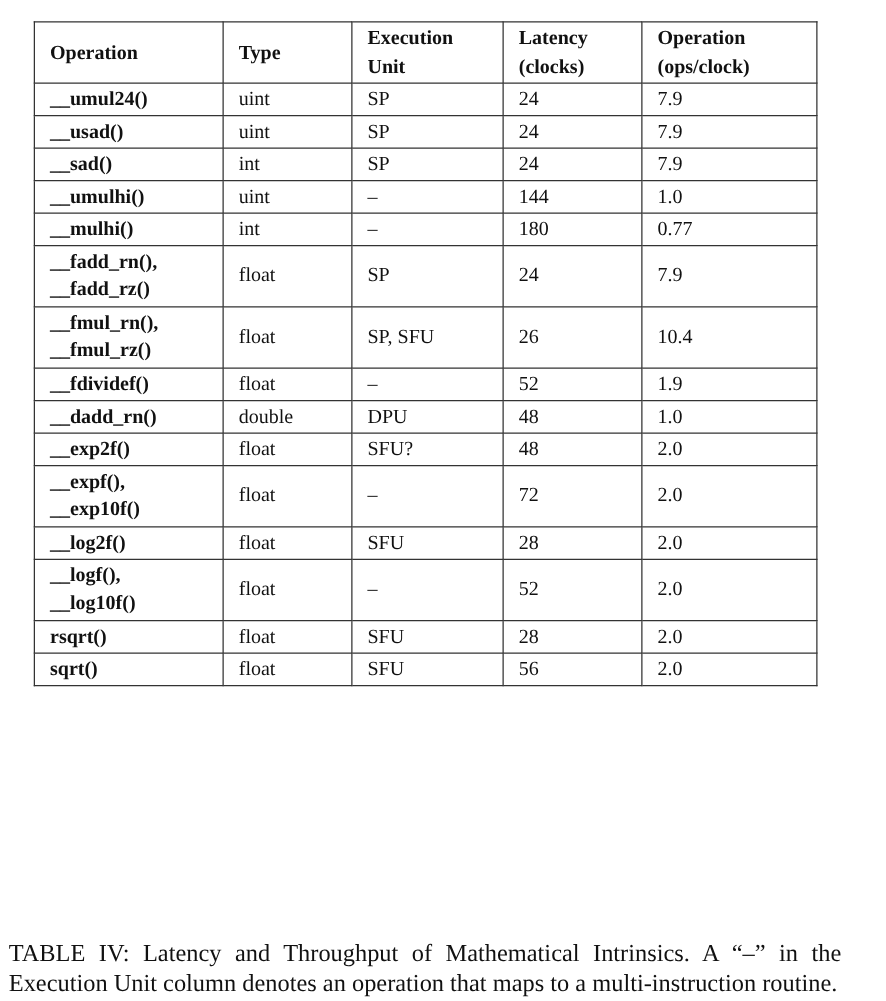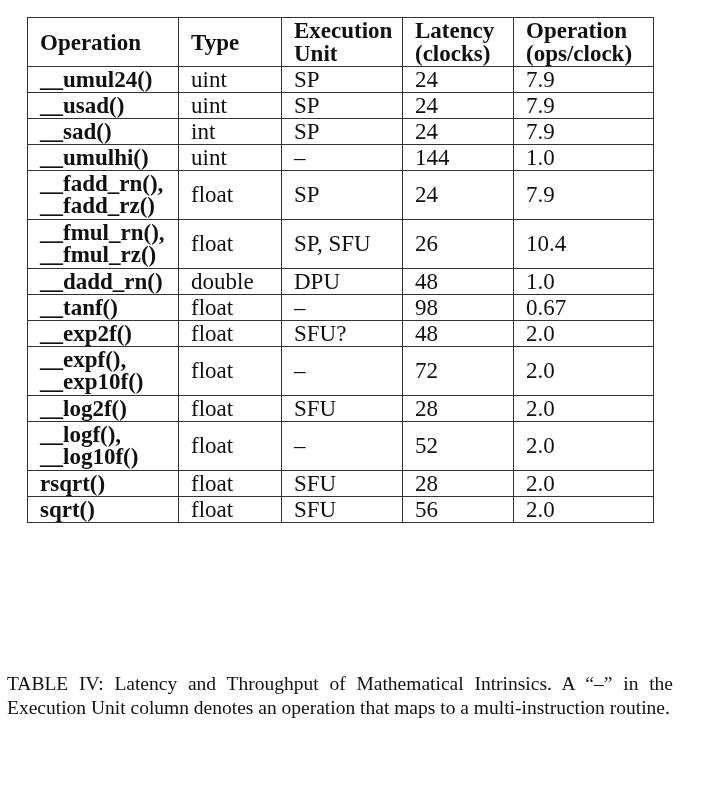--- a/index.html
+++ b/index.html
@@ -1,28 +1,28 @@
 <!DOCTYPE html>
 <html><head>
 <meta charset="utf-8">
 <style>
   html, body { margin: 0; padding: 0; background: #ffffff; }
   body { width: 709px; height: 801px; position: relative; overflow: hidden;
          font-family: "Liberation Serif", "DejaVu Serif", serif; color: #111; }
   table.intr { position: absolute; left: 27px; top: 17px; border-collapse: collapse;
-               font-size: 23px; line-height: 22px; }
+               font-size: 16px; line-height: 22px; }
   table.intr td, table.intr th { border: 1.5px solid #333; padding: 0 0 0 12px; vertical-align: middle;
                text-align: left; }
   table.intr th { font-weight: bold; height: 48px; line-height: 23px; }
   table.intr td.op { font-weight: bold; }
   col.c1 { width: 151px; } col.c2 { width: 103px; } col.c3 { width: 121px; }
   col.c4 { width: 111px; } col.c5 { width: 140px; }
   tr.single td { height: 25px; }
   tr.double td { height: 48px; }
-  .caption { position: absolute; left: 7px; top: 672px; width: 666px;
+  .caption { position: absolute; left: 7px; top: 752px; width: 666px;
              font-size: 19.5px; line-height: 24px; text-align: justify; }
 </style>
 </head>
 <body>
 
 <table class="intr">
   <colgroup>
       <col class="c1">
       <col class="c2">
       <col class="c3">
@@ -60,47 +60,54 @@
         <td>24</td>
         <td>7.9</td>
       </tr>
       <tr class="single">
         <td class="op"><span>__umulhi()</span></td>
         <td>uint</td>
         <td>–</td>
         <td>144</td>
         <td>1.0</td>
       </tr>
+      <tr class="single">
+        <td class="op"><span>__mulhi()</span></td>
+        <td>int</td>
+        <td>–</td>
+        <td>180</td>
+        <td>0.77</td>
+      </tr>
       <tr class="double">
         <td class="op"><span>__fadd_rn(),</span><br><span>__fadd_rz()</span></td>
         <td>float</td>
         <td>SP</td>
         <td>24</td>
         <td>7.9</td>
       </tr>
       <tr class="double">
         <td class="op"><span>__fmul_rn(),</span><br><span>__fmul_rz()</span></td>
         <td>float</td>
         <td>SP, SFU</td>
         <td>26</td>
         <td>10.4</td>
       </tr>
       <tr class="single">
+        <td class="op"><span>__fdividef()</span></td>
+        <td>float</td>
+        <td>–</td>
+        <td>52</td>
+        <td>1.9</td>
+      </tr>
+      <tr class="single">
         <td class="op"><span>__dadd_rn()</span></td>
         <td>double</td>
         <td>DPU</td>
         <td>48</td>
         <td>1.0</td>
-      </tr>
-      <tr class="single">
-        <td class="op"><span>__tanf()</span></td>
-        <td>float</td>
-        <td>–</td>
-        <td>98</td>
-        <td>0.67</td>
       </tr>
       <tr class="single">
         <td class="op"><span>__exp2f()</span></td>
         <td>float</td>
         <td>SFU?</td>
         <td>48</td>
         <td>2.0</td>
       </tr>
       <tr class="double">
         <td class="op"><span>__expf(),</span><br><span>__exp10f()</span></td>

